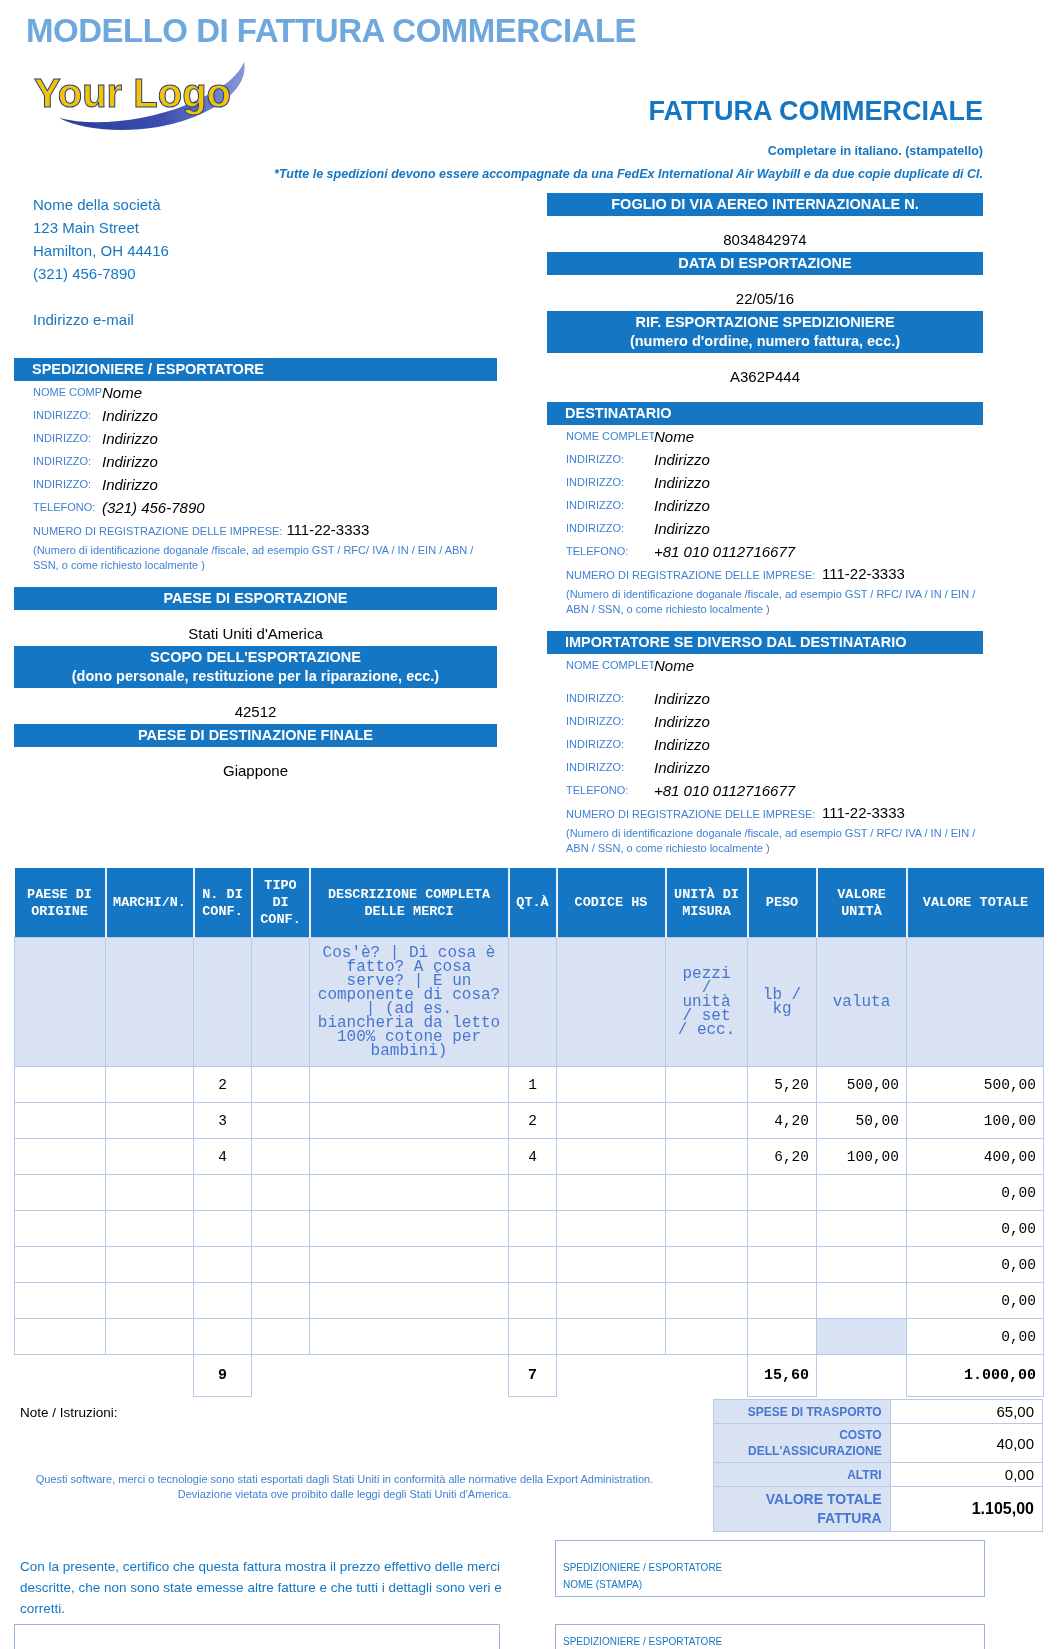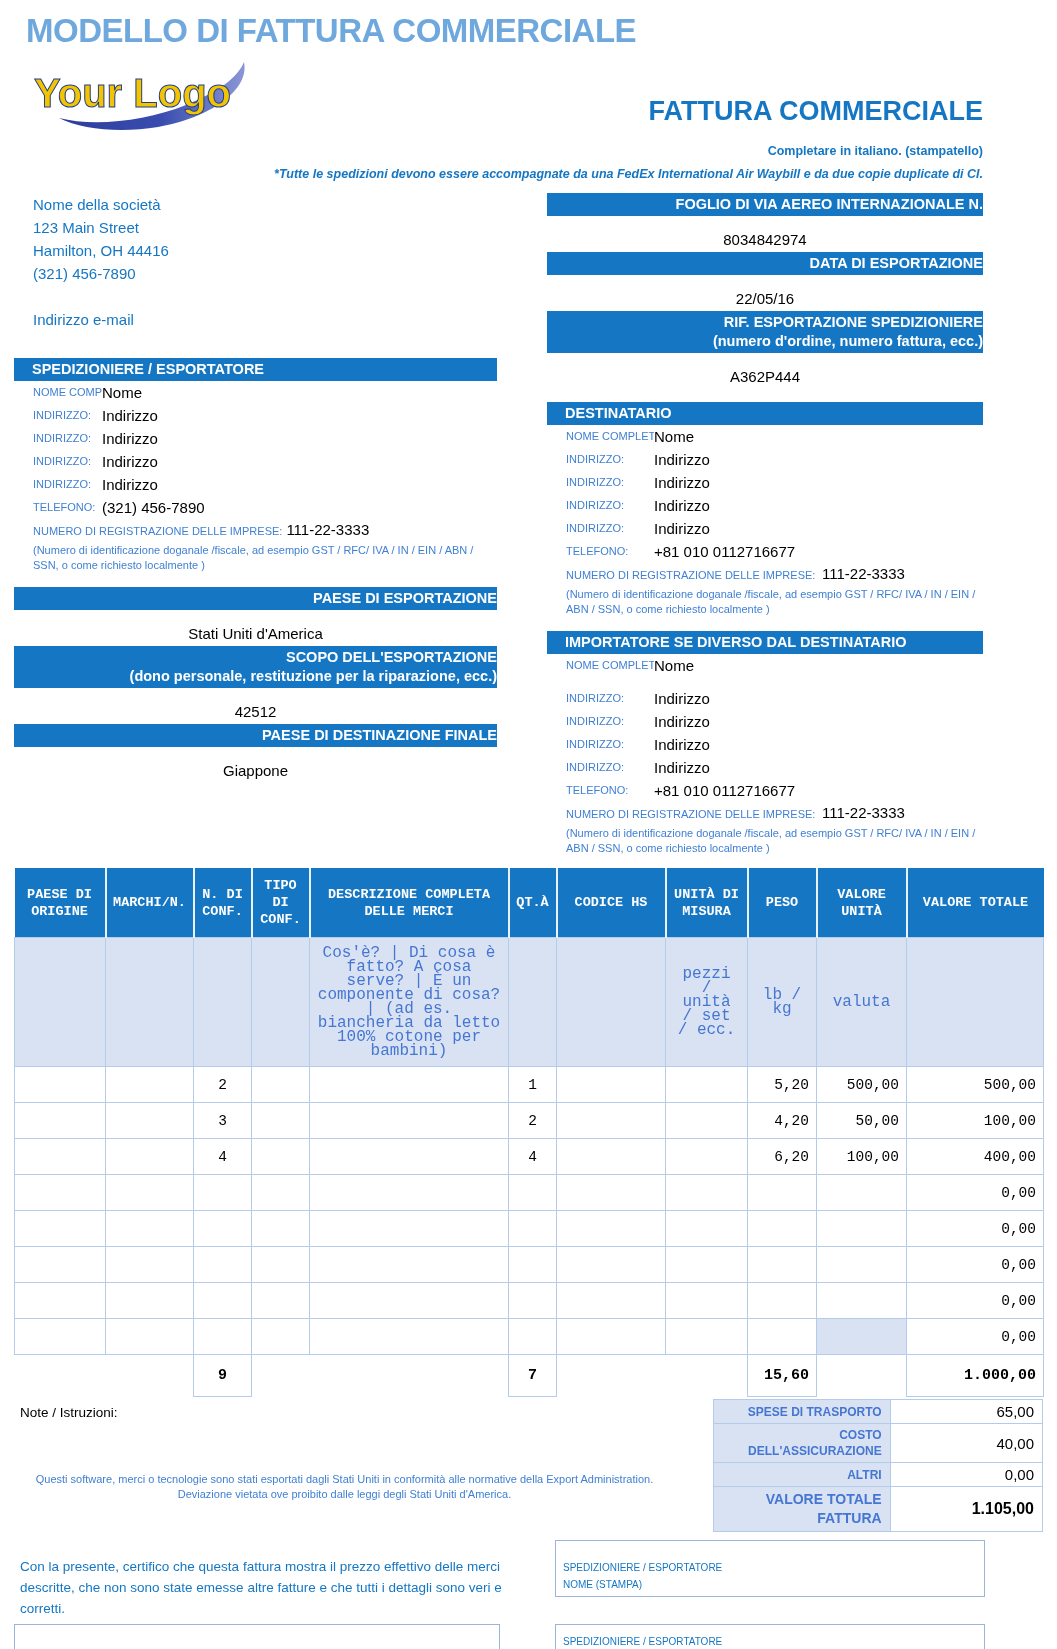--- a/index.html
+++ b/index.html
@@ -18,26 +18,26 @@
   .doc-title{margin-left:auto;padding-right:60px;margin-top:26px;font-size:27px;font-weight:bold;color:var(--bar);}
   .r-note{text-align:right;padding-right:60px;color:var(--bar);font-weight:bold;font-size:12.5px;margin-top:6px;}
   .r-note.it{font-style:italic;margin-top:9px;}
   .two-col{display:flex;margin-top:12px;}
   .col-l{width:483px;}
   .col-r{width:436px;margin-left:50px;}
   .company div{color:var(--bar);font-size:15px;line-height:23px;padding-left:19px;}
   .company .gap{height:23px;}
   .company{margin-bottom:27px;}
   .sec-bar{background:var(--bar);color:#fff;font-weight:bold;font-size:14.5px;line-height:17px;padding:3px 0 3px 18px;}
-  .c-bar{background:var(--bar);color:#fff;font-weight:bold;font-size:14.5px;line-height:19px;text-align:right;padding:2px 0;}
+  .c-bar{background:var(--bar);color:#fff;font-weight:bold;font-size:14.5px;line-height:19px;text-align:center;padding:2px 16px;}
   .c-val{text-align:center;font-size:15px;line-height:24px;margin-top:12px;}
   .f-row{display:flex;line-height:23px;align-items:center;}
   .f-lab{color:var(--lab);font-size:11px;width:107px;padding-left:19px;white-space:nowrap;overflow:hidden;flex:none;}
   .col-l .f-lab.clip{width:88px;}
-  .f-val{font-size:15px;color:#000;}
+  .f-val{font-size:15px;color:#000;font-style:italic;}
   .reg{font-size:11px;color:var(--lab);line-height:22px;padding-left:19px;}
   .reg .rv{font-size:15px;color:#000;margin-left:4px;}
   .reg .rl-wide{display:inline-block;width:252px;}
   .reg-note{font-size:11px;color:var(--lab);line-height:15px;padding-left:19px;margin-top:1px;}
   .grp{margin-top:14px;}
   .sp10{height:10px;}
   
   table.items{border-collapse:collapse;table-layout:fixed;width:1029px;margin-top:12px;font-family:Liberation Mono, monospace;}
   .items th{background:var(--bar);color:#fff;font-weight:bold;font-size:13.5px;line-height:17px;padding:9px 2px;border-bottom:1px solid var(--bord);vertical-align:middle;}
   .items th + th{border-left:2px solid #eaf1fa;}

